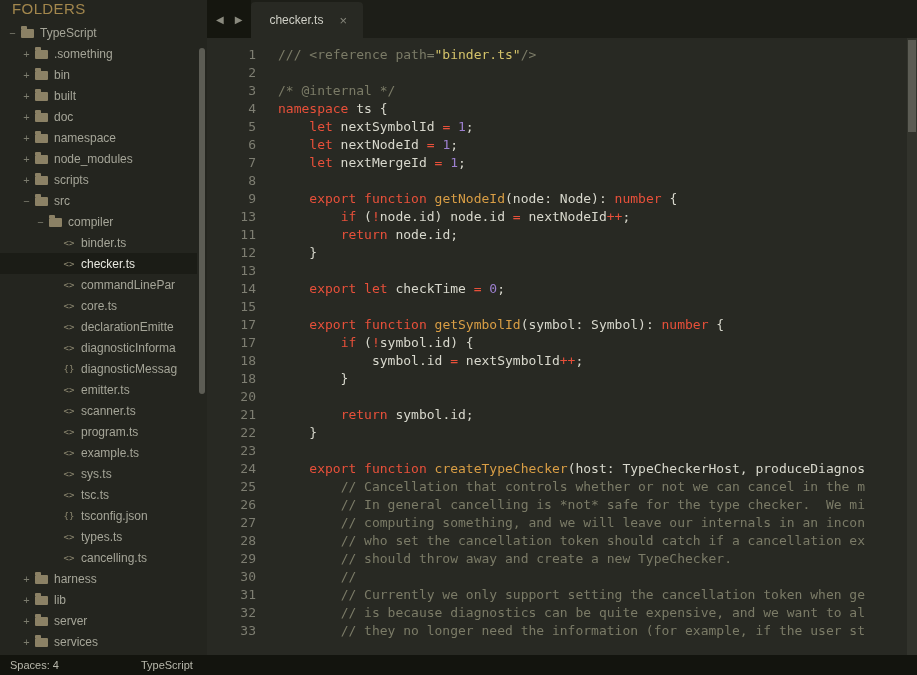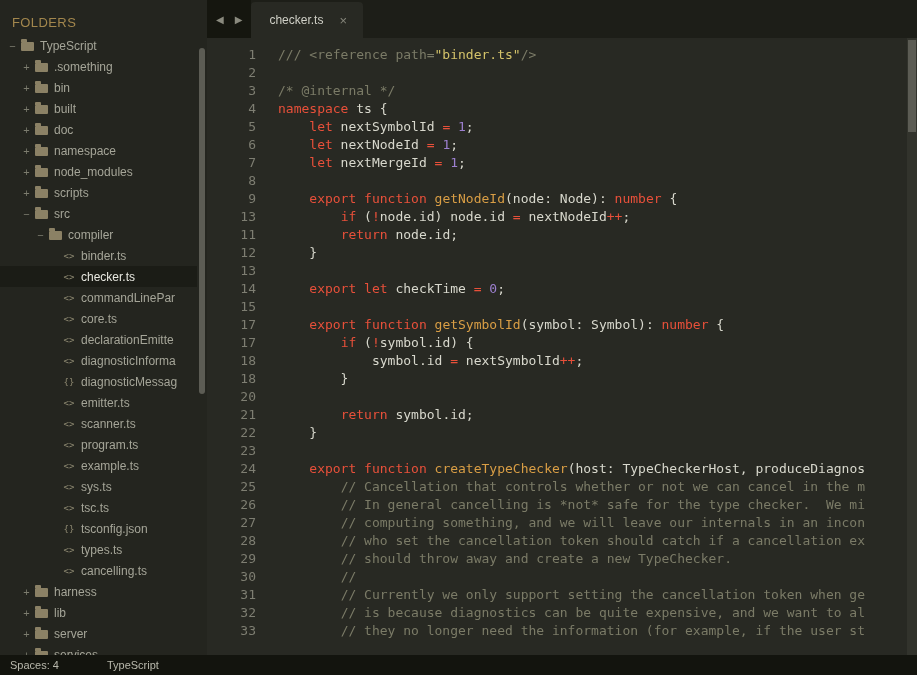--- a/index.html
+++ b/index.html
@@ -3,21 +3,21 @@
 <meta charset="utf-8">
 <style>
   *{margin:0;padding:0;box-sizing:border-box}
   html,body{width:917px;height:675px;overflow:hidden;background:#000}
   body{font-family:"Liberation Sans",sans-serif}
   .app{width:917px;height:675px;display:flex;flex-direction:column;background:var(--bg-editor)}
   .content{flex:1;display:flex;min-height:0}
 
   
   .sidebar{width:197px;background:var(--bg-sidebar);overflow:hidden;flex:none}
-  .sidebar-header{color:var(--folders-header);font-size:13px;letter-spacing:.4px;padding:15px 0 5px 12px}
+  .sidebar-header{color:var(--folders-header);font-size:15px;letter-spacing:.4px;padding:0 0 5px 12px}
   .tree-row{display:flex;align-items:center;height:21px;font-size:12px;color:var(--text-ui);white-space:nowrap;cursor:default;overflow:hidden}
   .tree-row.selected{background:var(--bg-selected);color:var(--text-selected)}
   .expander{width:13px;flex:none;color:#7c7c6e;font-size:11px;text-align:center}
   .icon-folder{width:13px;height:9px;background:var(--folder-icon);border-radius:1px;margin:1px 6px 0 2px;flex:none;position:relative;display:inline-block}
   .icon-folder::before{content:"";position:absolute;top:-3px;left:0;width:6px;height:3px;background:var(--folder-icon);border-radius:1px 1px 0 0}
   .icon-file{width:16px;flex:none;margin:0 4px 0 0;color:var(--file-icon);font-family:"DejaVu Sans Mono",monospace;font-size:9px;text-align:center}
   .sidebar-scrollbar{width:10px;flex:none;background:var(--bg-sidebar);position:relative}
   .sidebar-scrollbar .thumb{position:absolute;left:2px;width:6px;top:48px;height:346px;background:var(--scroll-thumb);border-radius:3px}
 
   
@@ -39,21 +39,21 @@
   .tk-f{color:var(--func)}
   .tk-s{color:var(--string)}
   .tk-num{color:var(--number)}
   .tk-c{color:var(--comment)}
   .tk-p{color:var(--plain)}
   .v-scrollbar{position:absolute;right:0;top:0;bottom:0;width:10px;background:var(--scroll-track)}
   .v-scrollbar .thumb{position:absolute;left:1px;width:8px;top:2px;height:92px;background:var(--scroll-thumb)}
 
   
   .statusbar{height:20px;flex:none;background:var(--bg-statusbar);display:flex;align-items:center;justify-content:space-between;padding:0 10px;font-size:11px;color:var(--status-text)}
-  .statusbar .right{display:flex;gap:48px;padding-right:28px}
+  .statusbar .right{display:flex;gap:82px;padding-right:28px}
 </style>
 </head>
 <body>
 
 <div class="app">
   <div class="content">
 
     <aside class="sidebar">
       <div class="sidebar-header">FOLDERS</div>
       <div class="tree">

